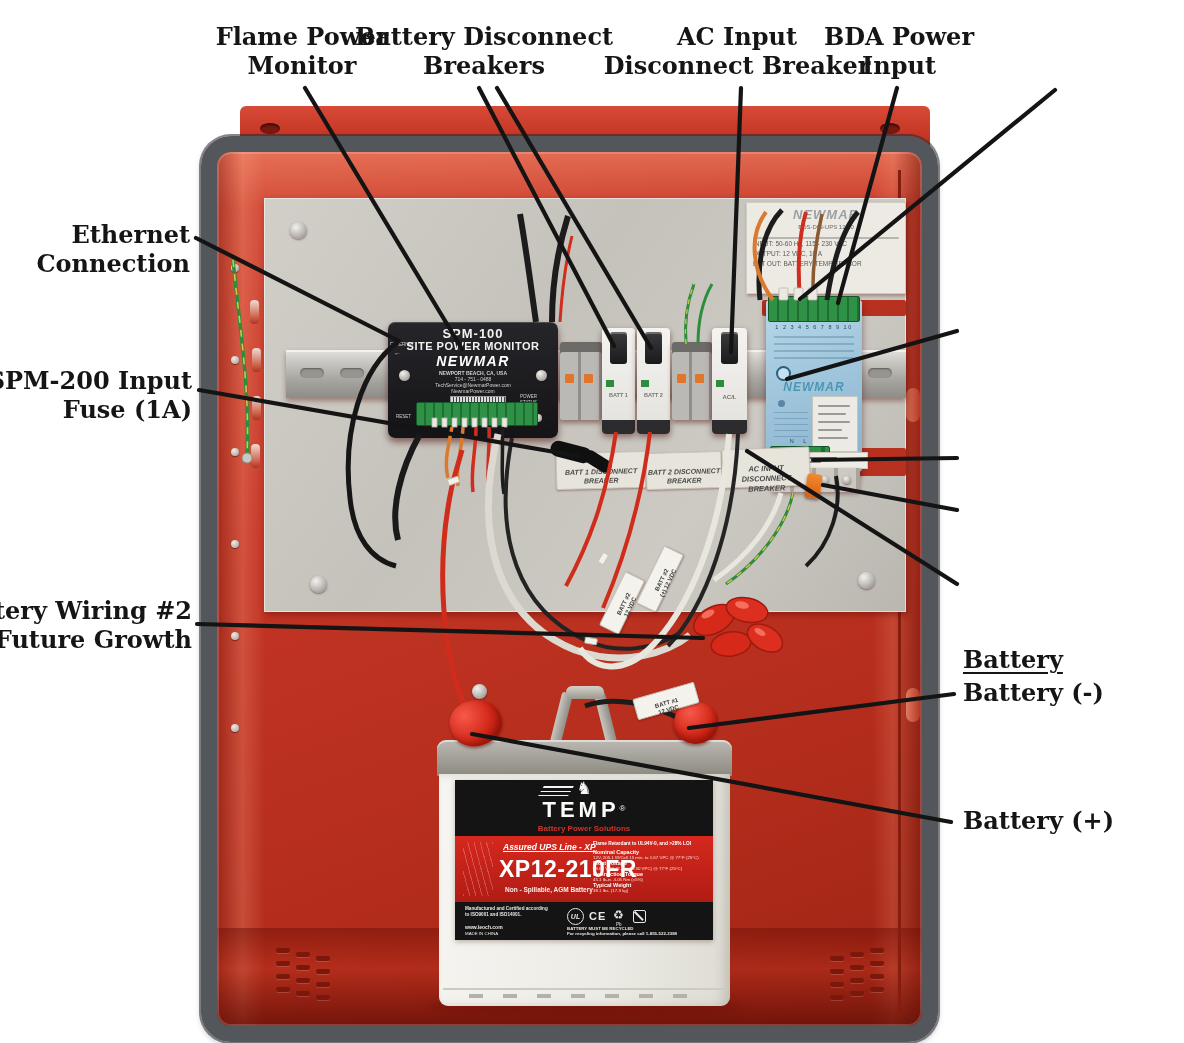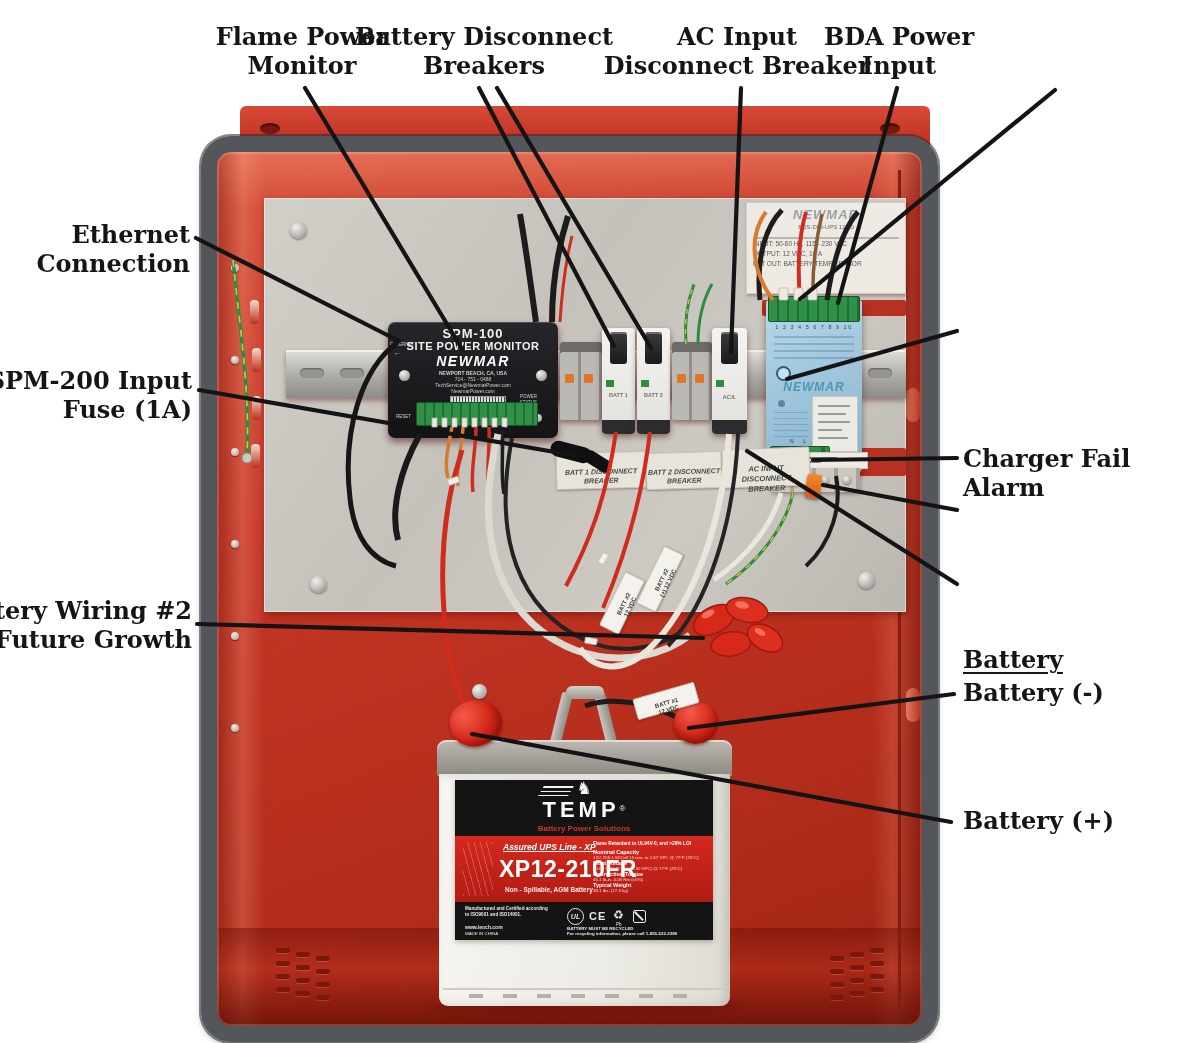--- a/index.html
+++ b/index.html
@@ -427,18 +427,17 @@
   <div class="callout c-top" style="left:899px;top:22px;">BDA Power
 Input</div>
 
   <div class="callout c-left" style="left:190px;top:220px;">Ethernet
 Connection</div>
   <div class="callout c-left" style="left:192px;top:366px;">SPM-200 Input
 Fuse (1A)</div>
   <div class="callout c-left" style="left:192px;top:596px;">Battery Wiring #2
 Future Growth</div>
 
-  <div class="callout c-right" style="left:963px;top:444px;">Charger Fail Alarm</div>
   <div class="callout c-right underline" style="left:963px;top:645px;">Battery</div>
   <div class="callout c-right" style="left:963px;top:678px;">Battery (-)</div>
   <div class="callout c-right" style="left:963px;top:806px;">Battery (+)</div>
 
 </div>
 
 </body></html>

